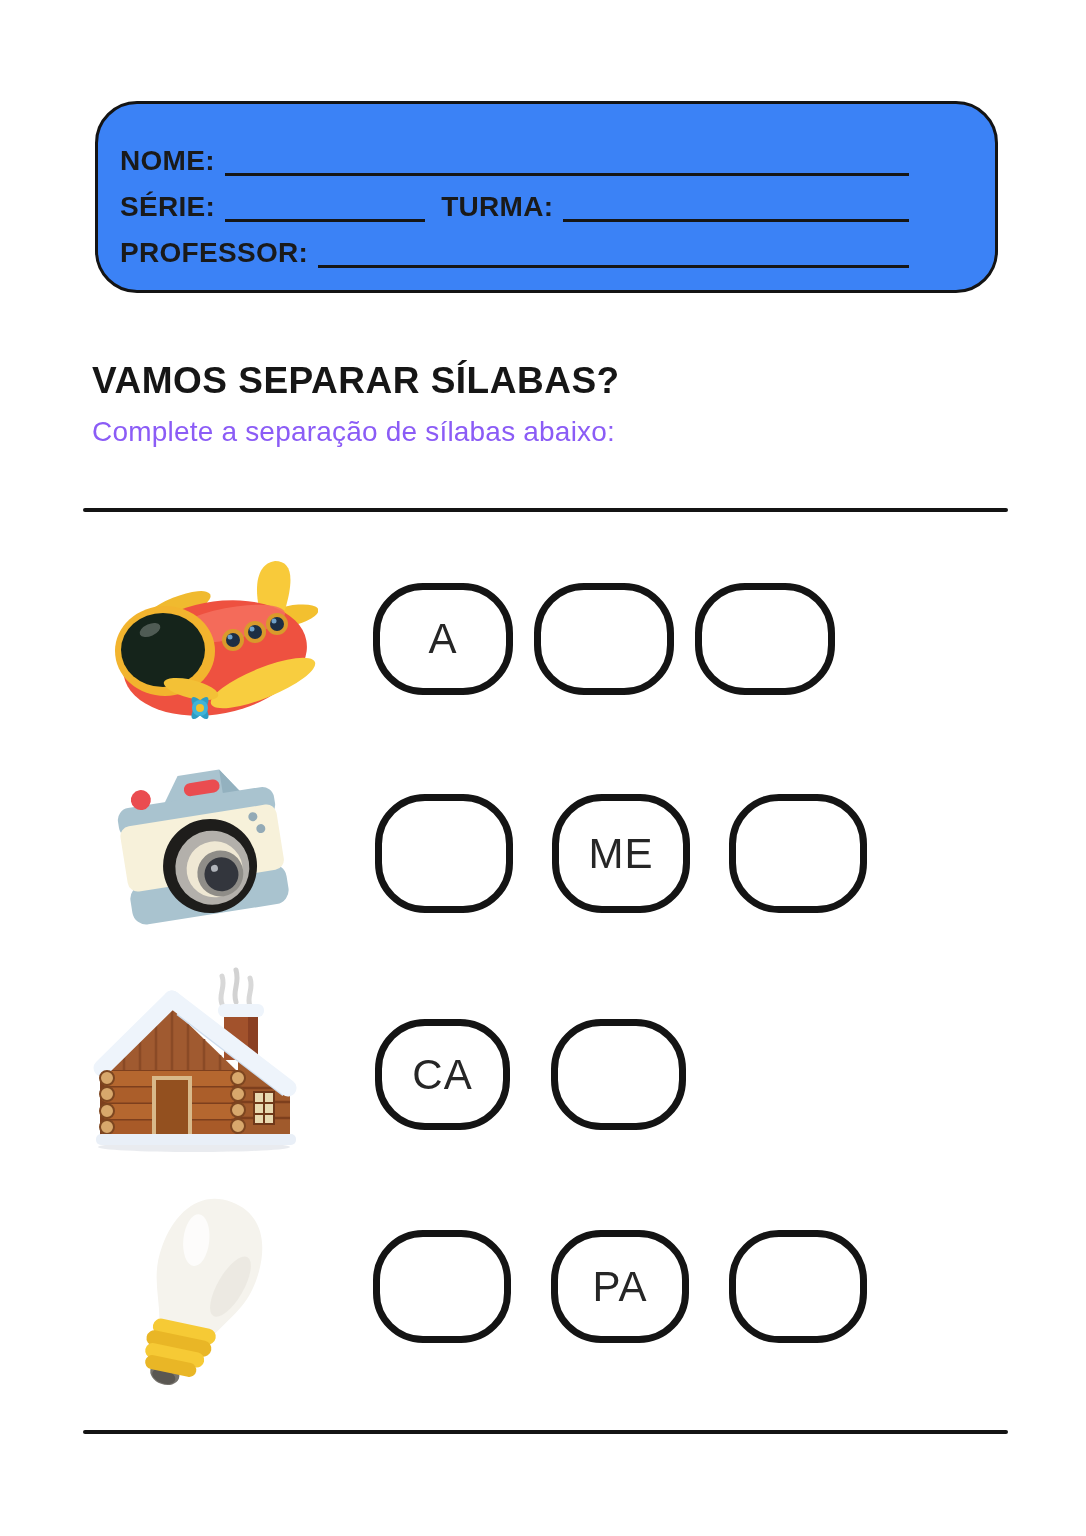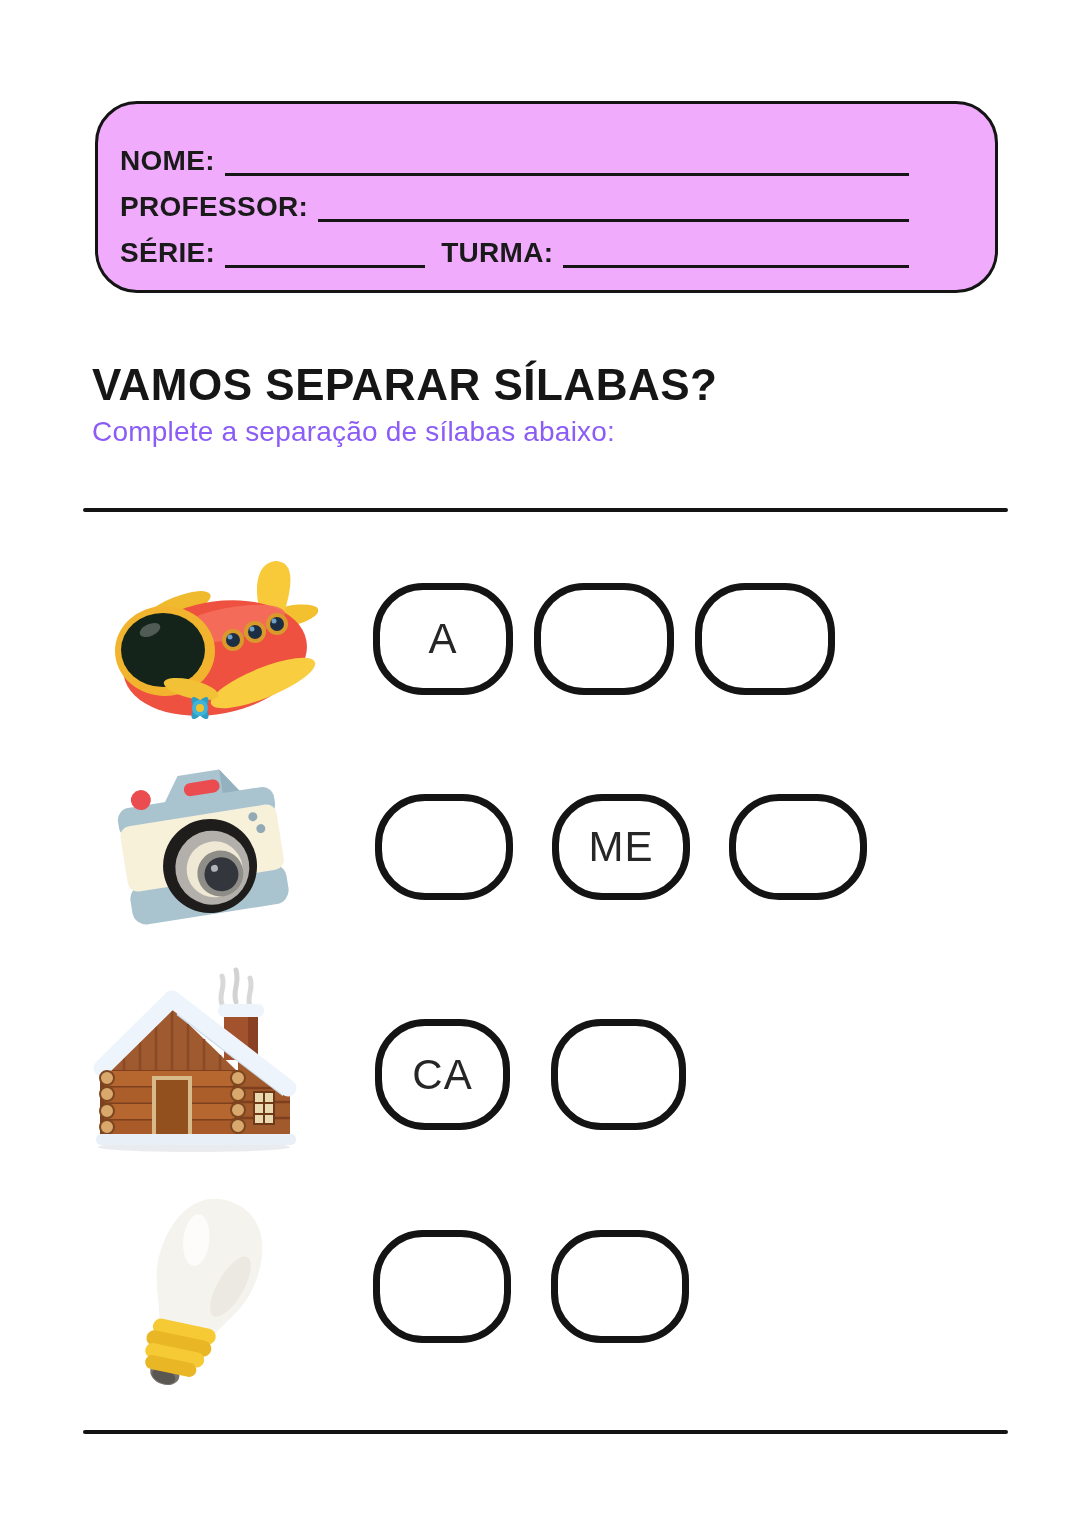--- a/index.html
+++ b/index.html
@@ -14,38 +14,38 @@
   }
 
   
   .header-box {
     position:absolute; left:95px; top:101px;
     width:903px; height:192px;
     border:3.5px solid #141414;
     border-radius:42px;
     padding:42px 86px 0 22px;
     display:flex; flex-direction:column; gap:16px;
-    background:#f0abfc;
+    background:#3b82f6;
   }
   .field-row { display:flex; align-items:flex-end; height:30px; }
   .field-label {
     font-weight:700; font-size:28px; letter-spacing:.3px;
     line-height:30px; white-space:nowrap; color:#1a1a1a;
   }
   .write-line {
     flex:1 1 auto; height:26px; margin-left:10px;
     border-bottom:3.5px solid #161616;
   }
   .write-line.fixed { flex:0 0 200px; }
   .turma-label { margin-left:16px; }
 
   
   .title {
     position:absolute; left:92px; top:360px;
-    font-size:44px; font-weight:800; letter-spacing:.5px; color:#161616;
+    font-size:37px; font-weight:800; letter-spacing:.5px; color:#161616;
   }
   .subtitle {
     position:absolute; left:92px; top:416px;
     font-size:28px; font-weight:400; letter-spacing:.2px; color:#8b5cf6;
   }
 
   
   .divider {
     position:absolute; left:83px; width:925px; height:4px;
     background:#141414; border-radius:2px;
@@ -57,21 +57,21 @@
   .img-wrap { position:absolute; }
   .cells { position:absolute; display:flex; }
   .cell {
     border:7px solid #141414; border-radius:50px;
     background:#ffffff;
     display:flex; align-items:center; justify-content:center;
     font-size:42px; letter-spacing:1px; color:#262626;
   }
   .row1 .cell { width:140px; height:112px; }
   .row1.cells { left:373px; top:583px;  gap:21px; }
-  .row2 .cell { width:138px; height:106px;text-align:right; }
+  .row2 .cell { width:138px; height:119px;text-align:right; }
   .row2.cells { left:375px; top:794px;  gap:39px; }
   .row3 .cell { width:135px; height:111px; }
   .row3.cells { left:375px; top:1019px; gap:41px; }
   .row4 .cell { width:138px; height:113px; }
   .row4.cells { left:373px; top:1230px; gap:40px; }
 
   .img-airplane { left:103px; top:556px; }
   .img-camera   { left:112px; top:766px; }
   .img-cabin    { left:92px;  top:966px; }
   .img-bulb     { left:126px; top:1184px; }
@@ -80,27 +80,27 @@
 <body>
 
 <div class="page">
 
   <div class="header-box">
     <div class="field-row">
       <span class="field-label">NOME:</span>
       <span class="write-line"></span>
     </div>
     <div class="field-row">
-      <span class="field-label">PROFESSOR:</span>
+      <span class="field-label">SÉRIE:</span>
+      <span class="write-line fixed"></span>
+      <span class="field-label turma-label">TURMA:</span>
       <span class="write-line"></span>
     </div>
     <div class="field-row">
-      <span class="field-label">SÉRIE:</span>
-      <span class="write-line fixed"></span>
-      <span class="field-label turma-label">TURMA:</span>
+      <span class="field-label">PROFESSOR:</span>
       <span class="write-line"></span>
     </div>
   </div>
 
   <div class="title">VAMOS SEPARAR SÍLABAS?</div>
   <div class="subtitle">Complete a separação de sílabas abaixo:</div>
 
   <div class="divider top"></div>
 
   <div class="img-wrap img-airplane">
@@ -225,18 +225,19 @@
         <ellipse cx="68" cy="199" rx="12" ry="7" fill="#5a5752"></ellipse>
         <rect x="40" y="142" width="64" height="16" rx="8" fill="#f6ca35" transform="rotate(-8 72 150)"></rect>
         <rect x="38" y="155" width="66" height="16" rx="8" fill="#e9b626" transform="rotate(-8 71 163)"></rect>
         <rect x="41" y="168" width="60" height="15" rx="7.5" fill="#f6ca35" transform="rotate(-8 71 175)"></rect>
         <rect x="45" y="180" width="52" height="14" rx="7" fill="#e9b626" transform="rotate(-8 71 187)"></rect>
       </g>
     </svg>
   </div>
   <div class="cells row4">
     <div class="cell"></div>
+    <div class="cell">PA</div>
     <div class="cell"></div>
   </div>
 
   <div class="divider bottom"></div>
 
 </div>
 
 </body></html>

